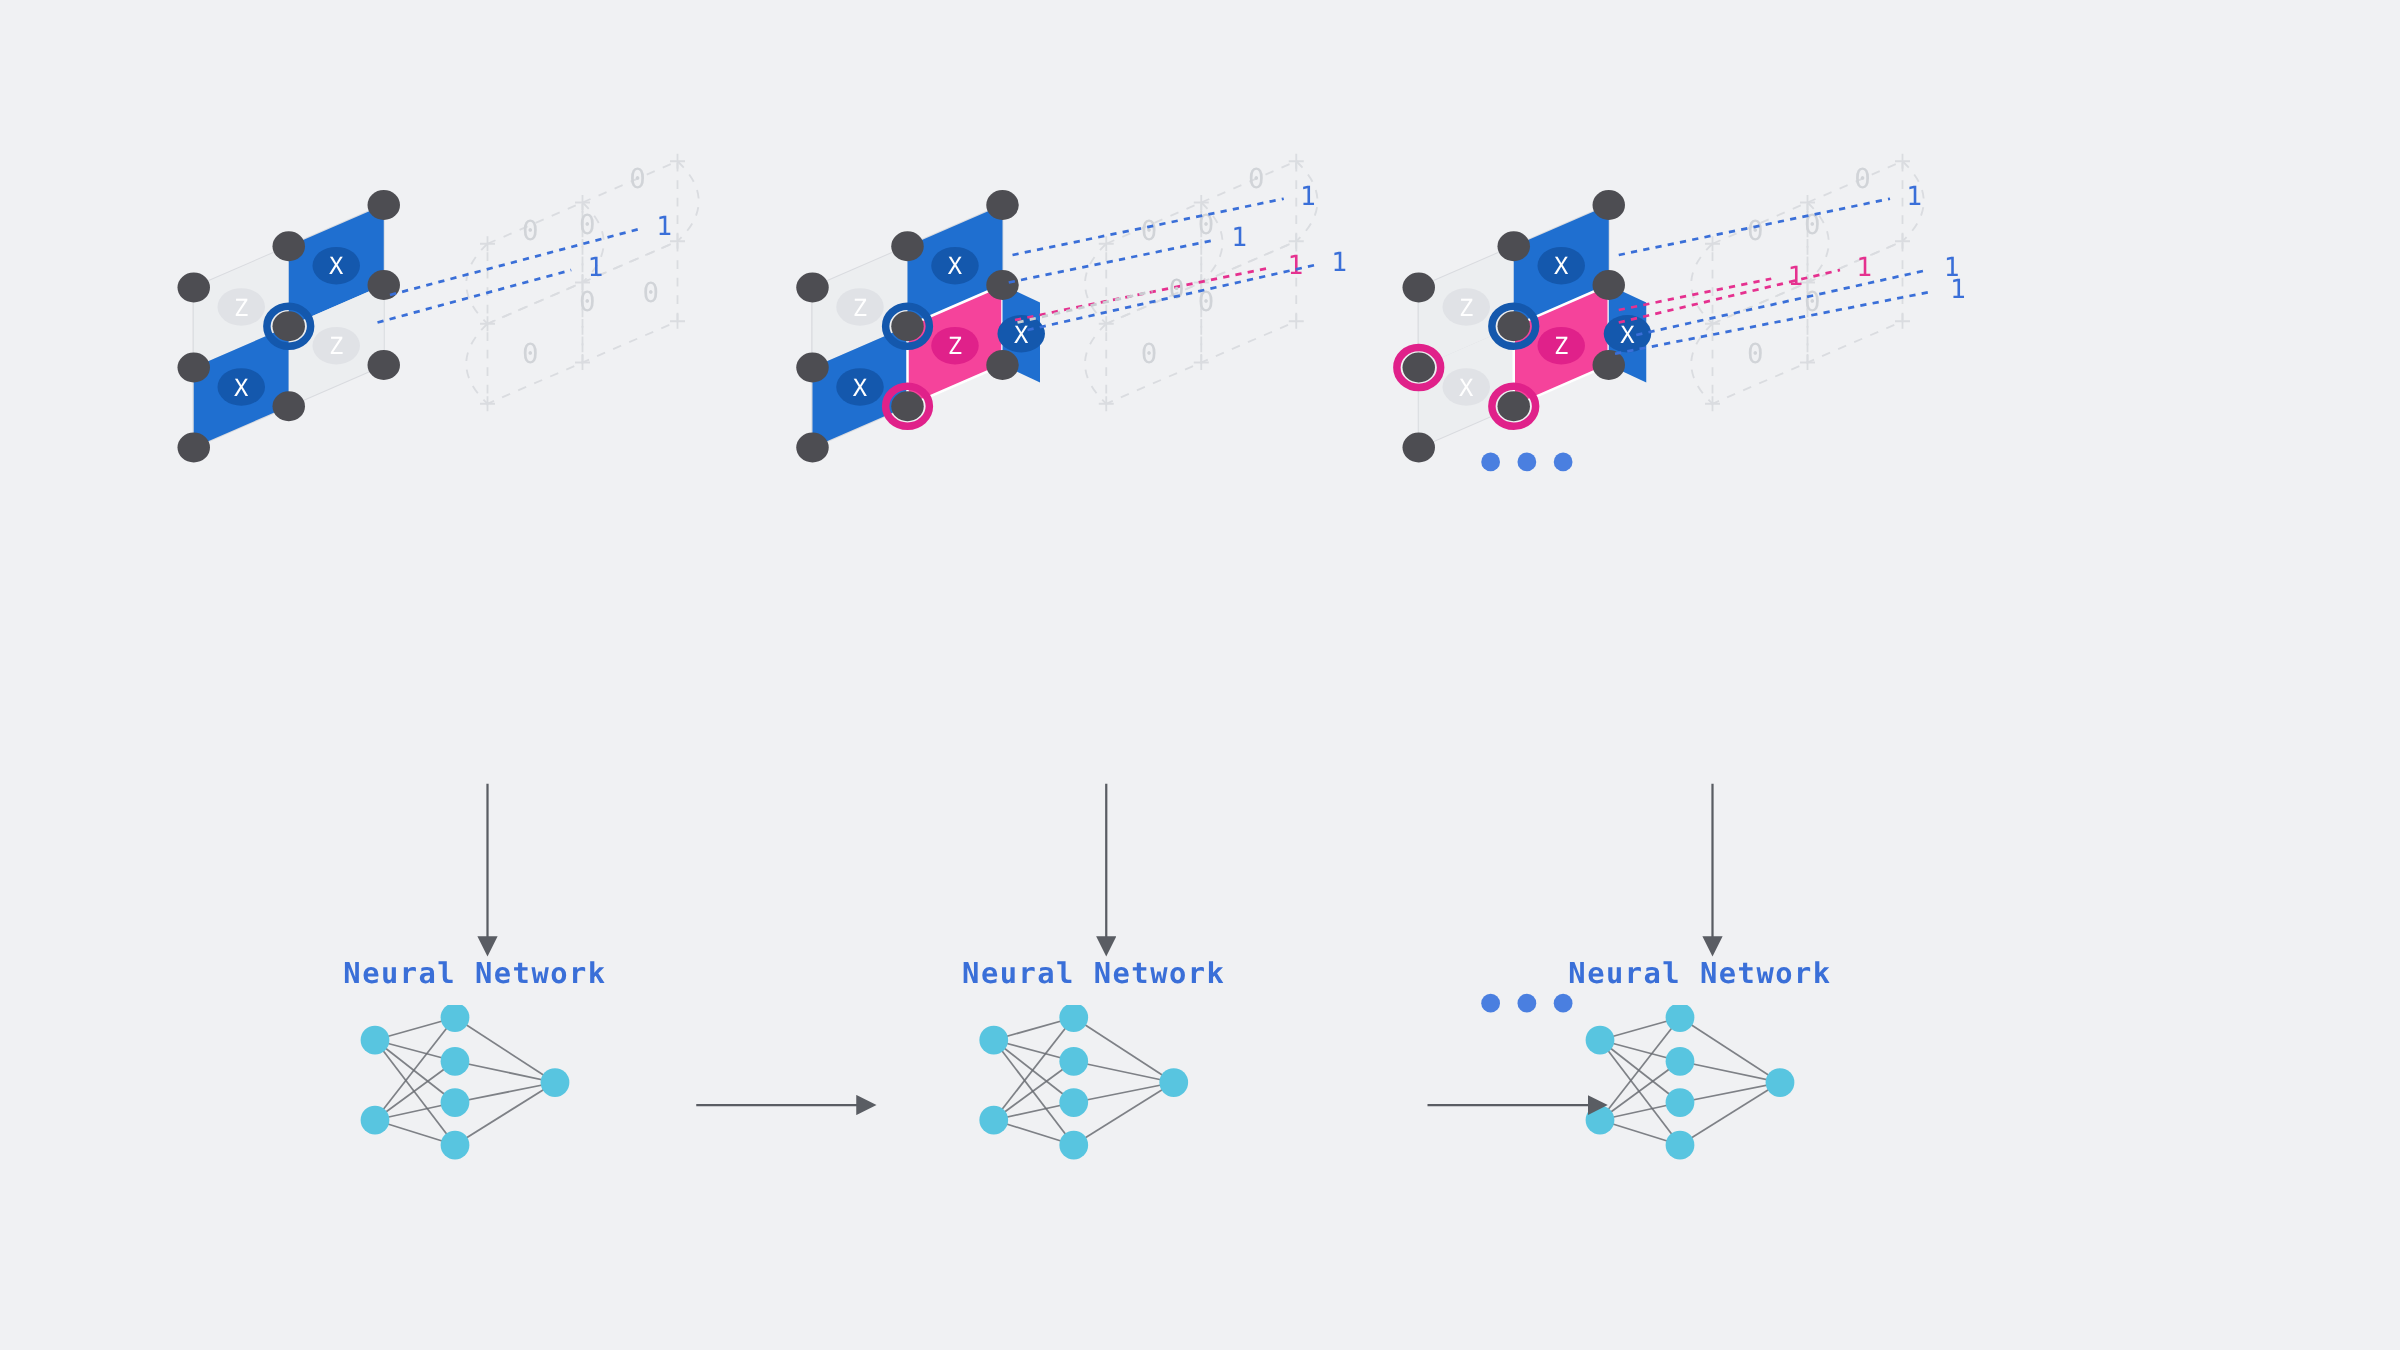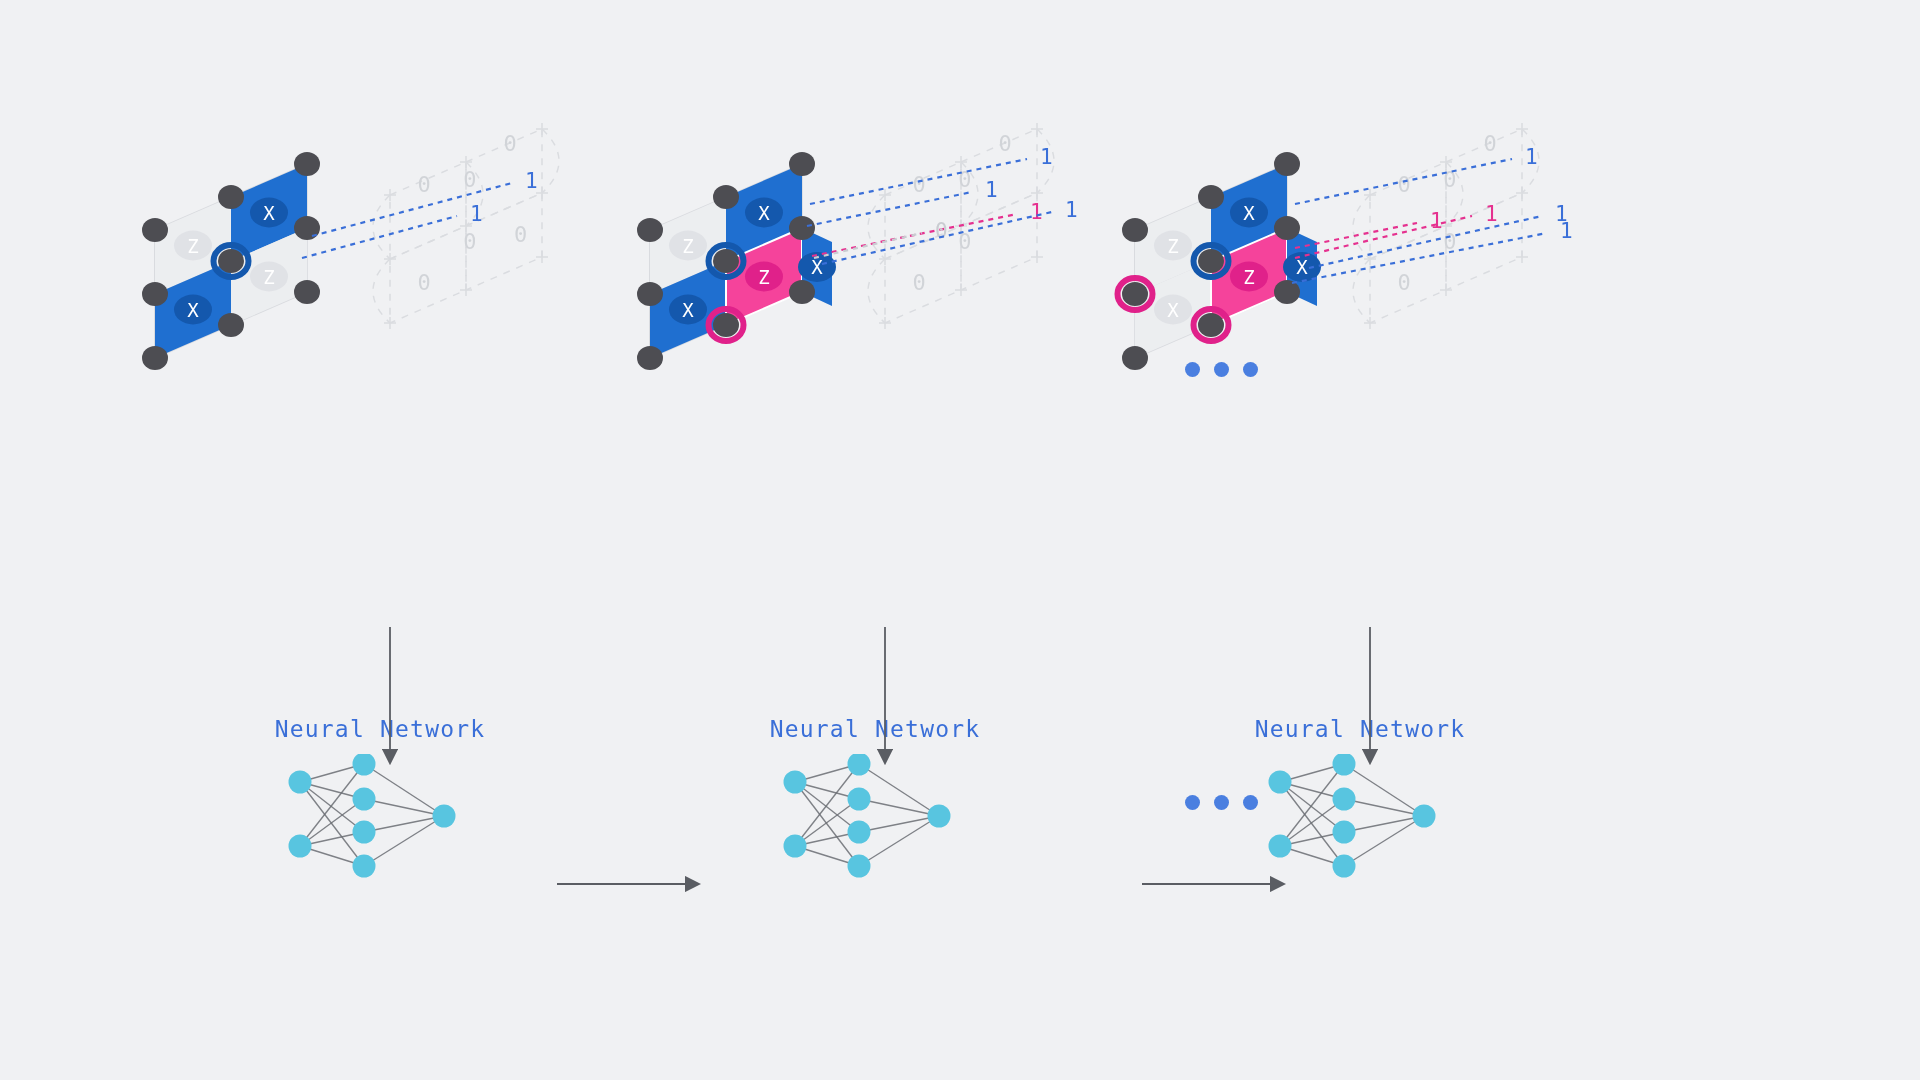--- a/index.html
+++ b/index.html
@@ -5,21 +5,21 @@
   html,body{margin:0;padding:0;}
   body{
     width:1920px;height:1080px;
     background:#f0f1f3;
     font-family:"DejaVu Sans Mono","Liberation Mono",monospace;
     overflow:hidden;position:relative;
   }
   #stage{position:absolute;inset:0;}
   .panel{position:absolute;top:0;width:640px;height:1080px;}
   .lattice{position:absolute;left:0;top:0;width:640px;height:620px;}
-  .nnblock{position:absolute;left:0;top:716px;width:640px;height:200px;}
+  .nnblock{position:absolute;left:0;top:766px;width:640px;height:200px;font-weight:bold;}
   .nn-title{
     position:absolute;width:100%;text-align:center;top:0;
     font-size:23px;letter-spacing:1.2px;color:#3a6fd8;
     font-family:"DejaVu Sans Mono","Liberation Mono",monospace;
   }
   .nn-svg{position:absolute;left:0;top:38px;width:640px;height:130px;}
   .ellipsis{position:absolute;display:flex;gap:14px;align-items:center;}
   .ellipsis span{display:block;width:15px;height:15px;border-radius:50%;}
 </style>
 </head>

